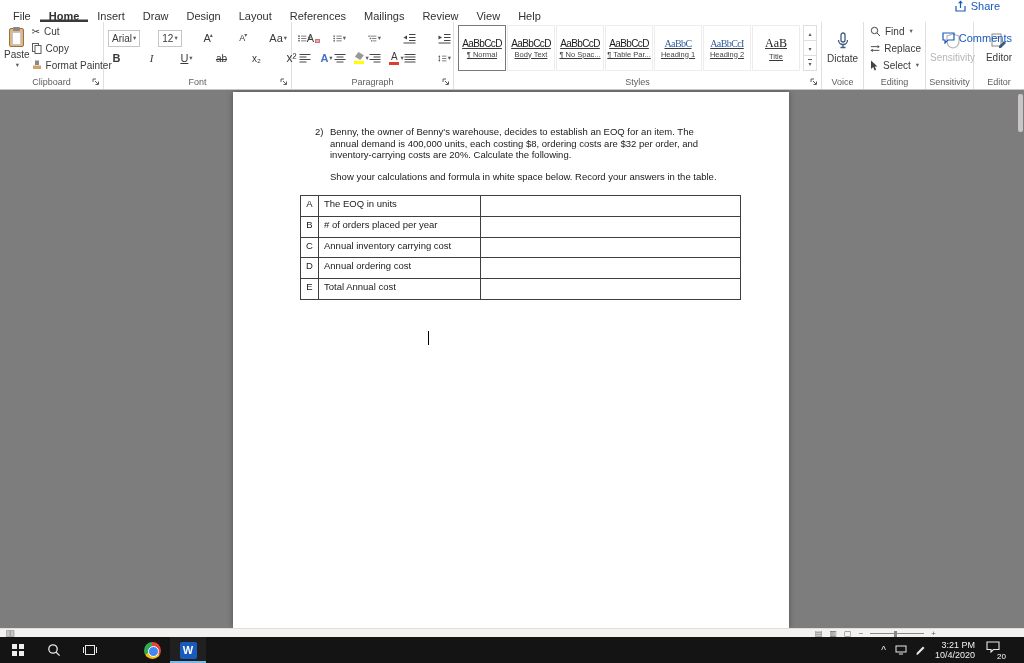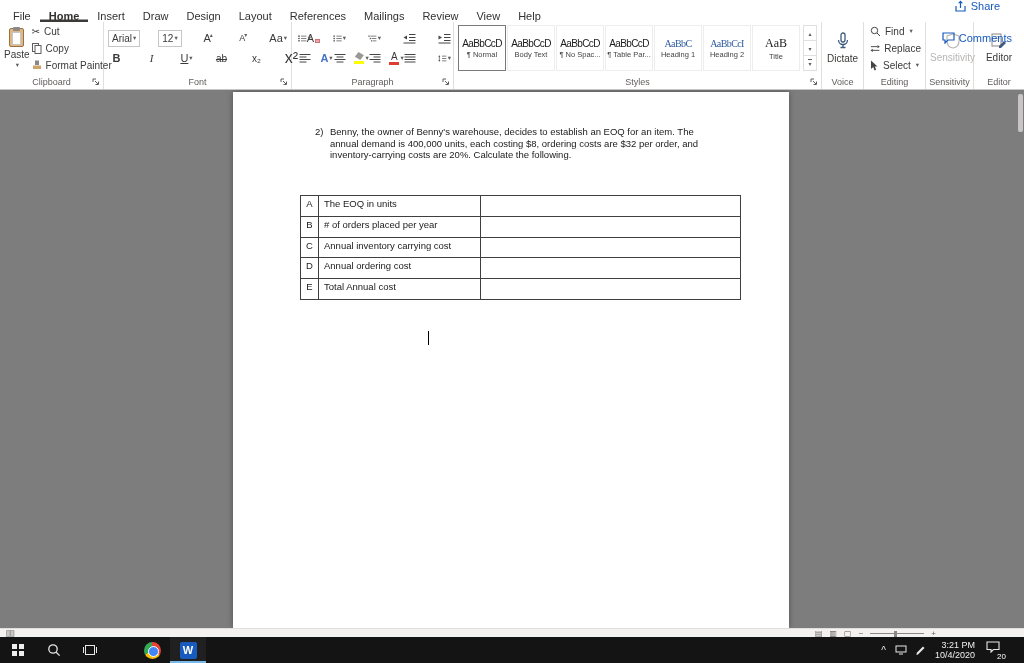--- a/index.html
+++ b/index.html
@@ -44,21 +44,21 @@
 .fx{color:#4472c4;font-weight:bold;}
 .stack{display:flex;flex-direction:column;align-items:center;line-height:1;}
 .colorbar{width:10px;height:3px;margin-top:1px;}
 .grow-a{font-size:11px;} .shrink-a{font-size:9px;}
 .supmark{font-size:6px;color:#605e5c;margin-left:-1px;margin-top:-7px;}
 .eraser{width:6px;height:4px;background:#f2a0b4;border:1px solid #c77;margin-left:1px;margin-top:6px;}
 .hl-ic{width:9px;height:8px;background:#9a9894;clip-path:polygon(40% 0,100% 40%,60% 100%,0 60%);}
 
 
 .gallery{display:flex;gap:1px;align-items:stretch;height:46px;width:100%;}
-.chip{width:48px;background:#fff;border:1px solid #efedeb;display:flex;flex-direction:column;align-items:center;justify-content:center;gap:1px;overflow:hidden;flex:none;}
+.chip{width:48px;background:#fff;border:1px solid #efedeb;display:flex;flex-direction:column;align-items:center;justify-content:center;gap:1px;overflow:hidden;flex:none;text-decoration:underline;}
 .chip.sel{border-color:#7a7977;}
 .prev{font-size:10px;letter-spacing:-0.6px;color:#1a1a1a;white-space:nowrap;}
 .sname{font-size:7.5px;color:#444;white-space:nowrap;}
 .chip.h .prev{font-family:"Liberation Serif",serif;color:#2e5b9f;}
 .chip.title .prev{font-family:"Liberation Serif",serif;font-size:12px;letter-spacing:0;}
 .gal-col{width:14px;display:flex;flex-direction:column;border:1px solid #e1dfdd;margin-left:2px;flex:none;}
 .gal-btn{flex:1;display:flex;align-items:center;justify-content:center;font-size:6px;color:#605e5c;border-bottom:1px solid #e1dfdd;}
 .gal-btn:last-child{border-bottom:none;}
 
 
@@ -216,21 +216,21 @@
         </div>
         <div class="row">
           <div class="ibtn bi">B</div>
           <div class="ibtn it">I</div>
           <div class="ibtn">
               <span class="un">U</span>
               <span class="dd">▾</span>
             </div>
           <div class="ibtn st">ab</div>
           <div class="ibtn" style="font-size:10px">x₂</div>
-          <div class="ibtn" style="font-size:16px">x²</div>
+          <div class="ibtn" style="font-size:12px">x²</div>
           <div class="ibtn">
               <span class="fx">A</span>
               <span class="dd">▾</span>
             </div>
           <div class="ibtn">
               <span class="stack">
                 <span class="hl-ic"></span>
                 <span class="colorbar" style="background:#ffff00"></span>
               </span>
               <span class="dd">▾</span>
@@ -508,20 +508,21 @@
       </div>
   </div>
 </div>
 
 <div class="canvas">
   <div class="page">
     <div class="question">
       <span class="qnum">2)</span>
       <span>Benny, the owner of Benny's warehouse, decides to establish an EOQ for an item. The annual demand is 400,000 units, each costing $8, ordering costs are $32 per order, and inventory-carrying costs are 20%.  Calculate the following.</span>
     </div>
+    <div class="instruction">Show your calculations and formula in white space below.  Record your answers in the table.</div>
 
     <table class="atable">
       <tbody>
         <tr>
           <td class="td-label">A</td>
           <td class="td-desc">The EOQ in units</td>
           <td class="td-ans"></td>
         </tr>
         <tr>
           <td class="td-label">B</td>

